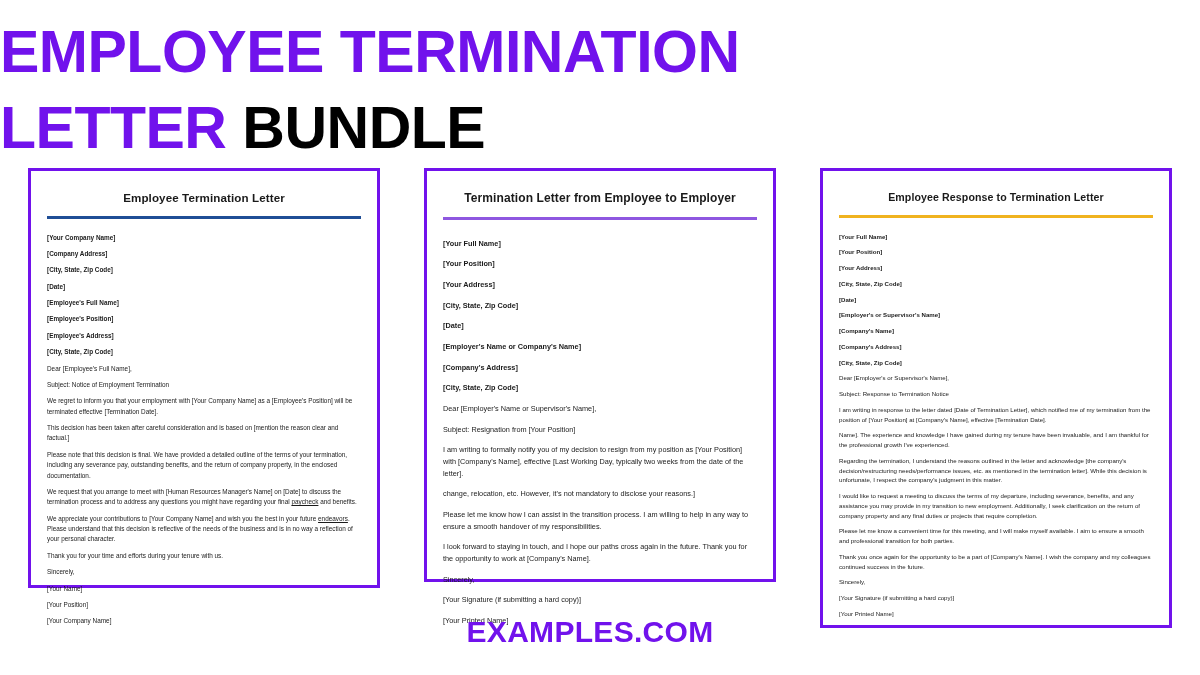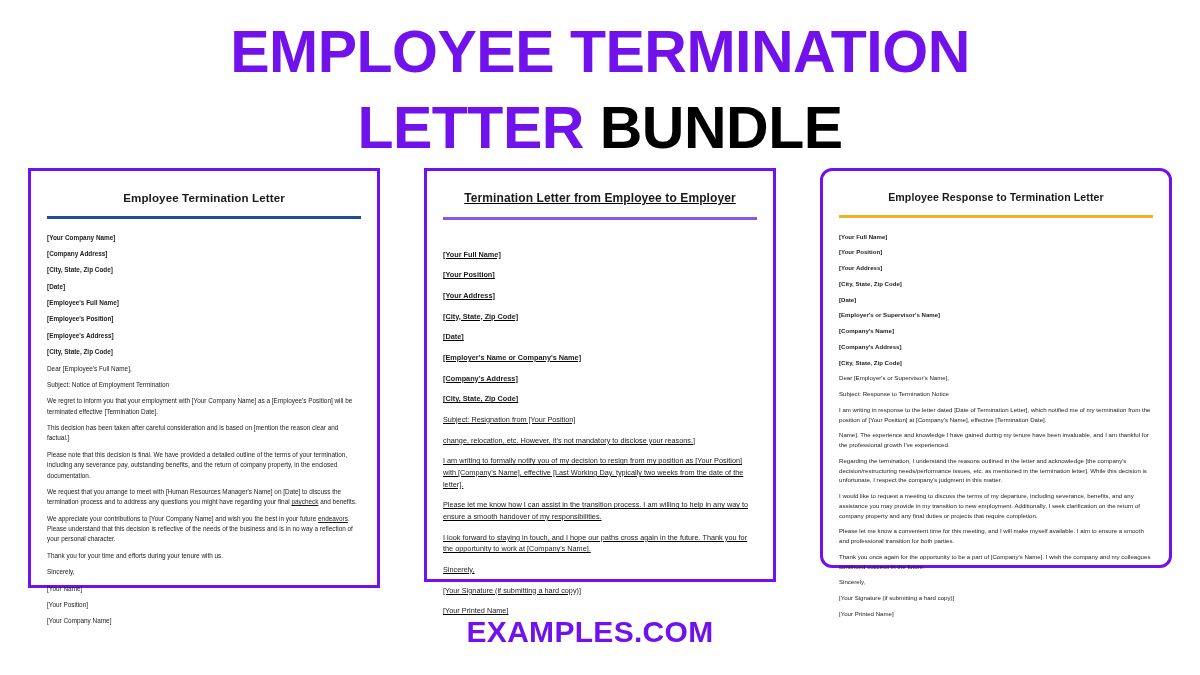--- a/index.html
+++ b/index.html
@@ -13,21 +13,20 @@
   .page {
     position: relative;
     width: 1200px;
     height: 675px;
     background: #ffffff;
   }
 
   
   .header {
     padding-top: 22px;
-    text-align: center;
   }
   .header-line {
     font-weight: 700;
     letter-spacing: -0.5px;
     line-height: 1.02;
     font-size: 59px;
     text-transform: uppercase;
   }
   .header-line-1 { color: #7112ec; }
   .header-line-2 { margin-top: 16px; }
@@ -45,22 +44,22 @@
     gap: 44px;
   }
   .card {
     background: #ffffff;
     border: 3px solid #7112ec;
     width: 352px;
     padding: 14px 16px 12px 16px;
     position: relative;
   }
   .card-1 { height: 420px; }
-  .card-2 { height: 414px; text-decoration: underline; }
-  .card-3 { height: 400px; border-radius: 12px; }
+  .card-2 { height: 414px; }
+  .card-3 { height: 460px; }
 
   .card-title {
     text-align: center;
     font-weight: 700;
     font-size: 11.6px;
     color: #1a1a1a;
     margin: 6px 0 12px 0;
     letter-spacing: 0.1px;
   }
   .rule {
@@ -69,21 +68,20 @@
     margin-bottom: 14px;
   }
   .rule-blue { background: #1f4e96; }
   .rule-violet { background: #8e57e0; }
   .rule-gold { background: #f0b31f; }
 
   .body-text {
     font-size: 6.4px;
     line-height: 1.62;
     color: #1b1b1b;
-    margin-top: 11px;
   }
   .body-text p { margin: 0 0 6px 0; }
   .body-text .b { font-weight: 700; }
   .body-text .u { text-decoration: underline; }
 
   .card-2 .body-text { font-size: 7.3px; line-height: 1.6; }
   .card-2 .body-text p { margin: 0 0 9px 0; }
   .card-2 .card-title { font-size: 12px; }
 
   .card-3 .body-text { font-size: 6.1px; line-height: 1.6; }
@@ -154,23 +152,24 @@
       <div class="spacer-sm"></div>
       <div class="body-text">
         <p class="b">[Your Full Name]</p>
         <p class="b">[Your Position]</p>
         <p class="b">[Your Address]</p>
         <p class="b">[City, State, Zip Code]</p>
         <p class="b">[Date]</p>
         <p class="b">[Employer's Name or Company's Name]</p>
         <p class="b">[Company's Address]</p>
         <p class="b">[City, State, Zip Code]</p>
+        <p>Dear [Employer's Name or Supervisor's Name],</p>
         <p>Subject: Resignation from [Your Position]</p>
+        <p>I am writing to formally notify you of my decision to resign from my position as [Your Position] with [Company's Name], effective [Last Working Day, typically two weeks from the date of the letter].</p>
         <p>change, relocation, etc. However, it's not mandatory to disclose your reasons.]</p>
-        <p>I am writing to formally notify you of my decision to resign from my position as [Your Position] with [Company's Name], effective [Last Working Day, typically two weeks from the date of the letter].</p>
         <p>Please let me know how I can assist in the transition process. I am willing to help in any way to ensure a smooth handover of my responsibilities.</p>
         <p>I look forward to staying in touch, and I hope our paths cross again in the future. Thank you for the opportunity to work at [Company's Name].</p>
         <p>Sincerely,</p>
         <p>[Your Signature (if submitting a hard copy)]</p>
         <p>[Your Printed Name]</p>
       </div>
     </div>
 
     <div class="card card-3">
       <div class="card-title">Employee Response to Termination Letter</div>

